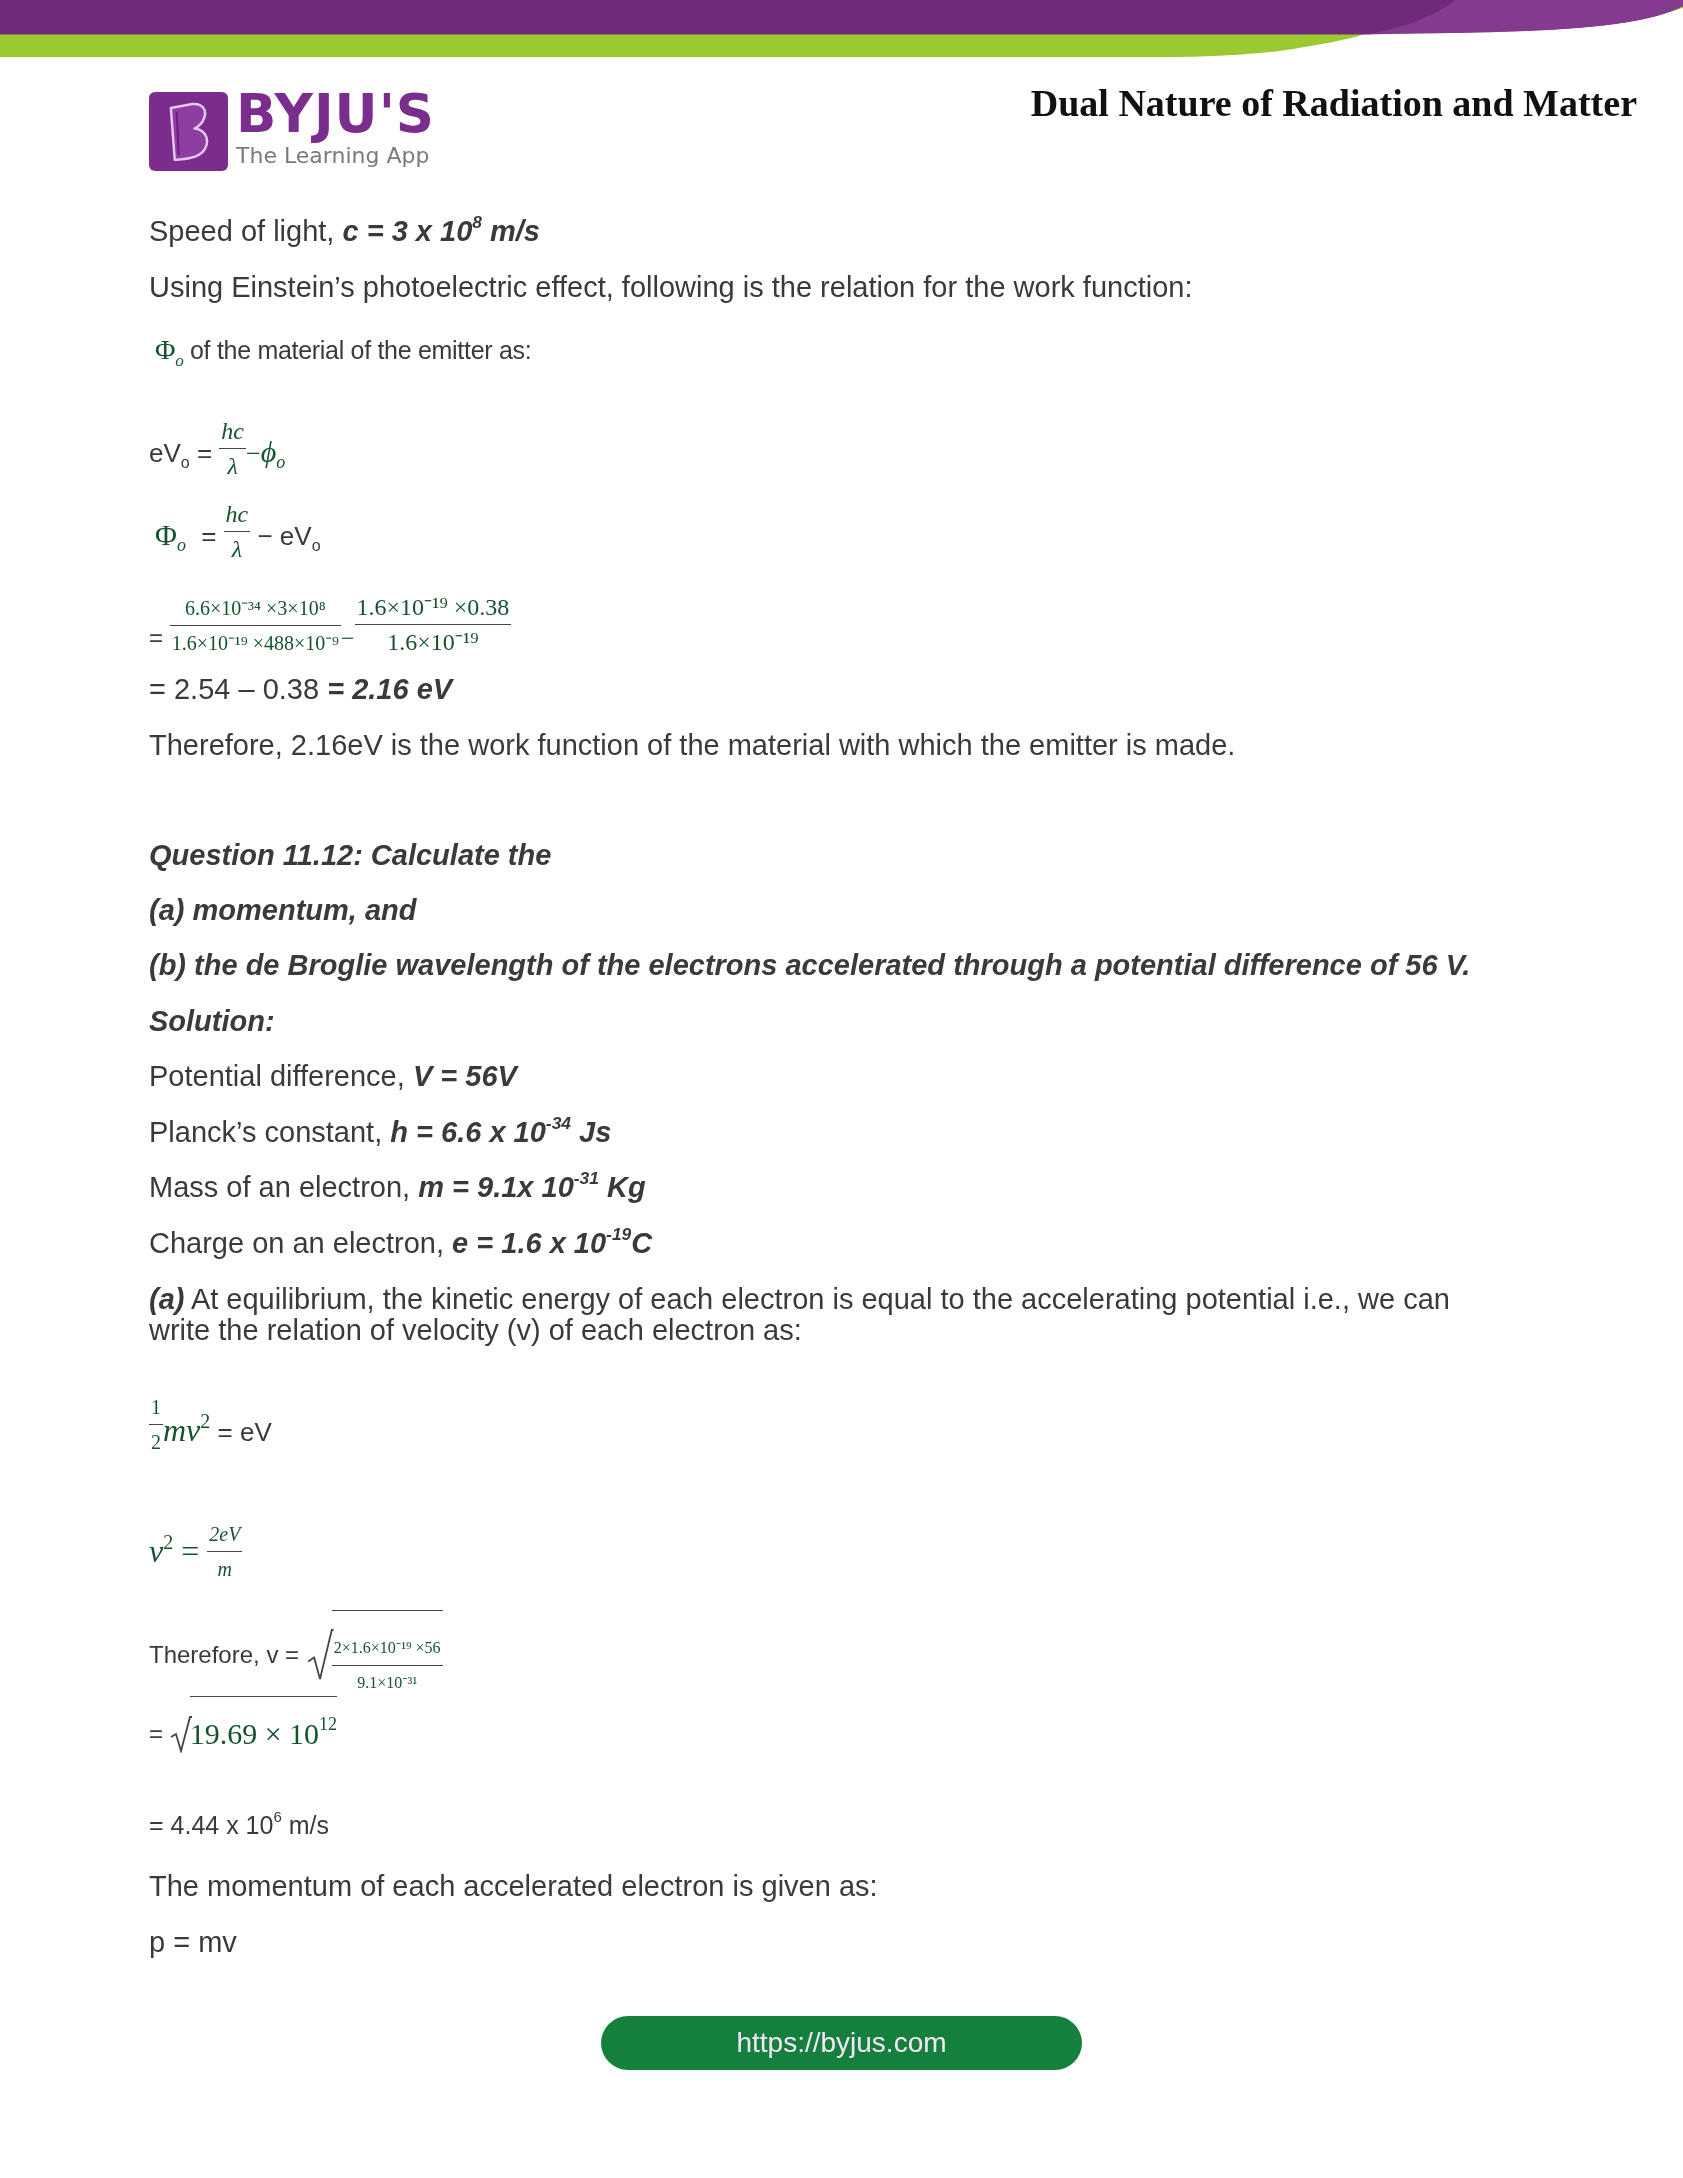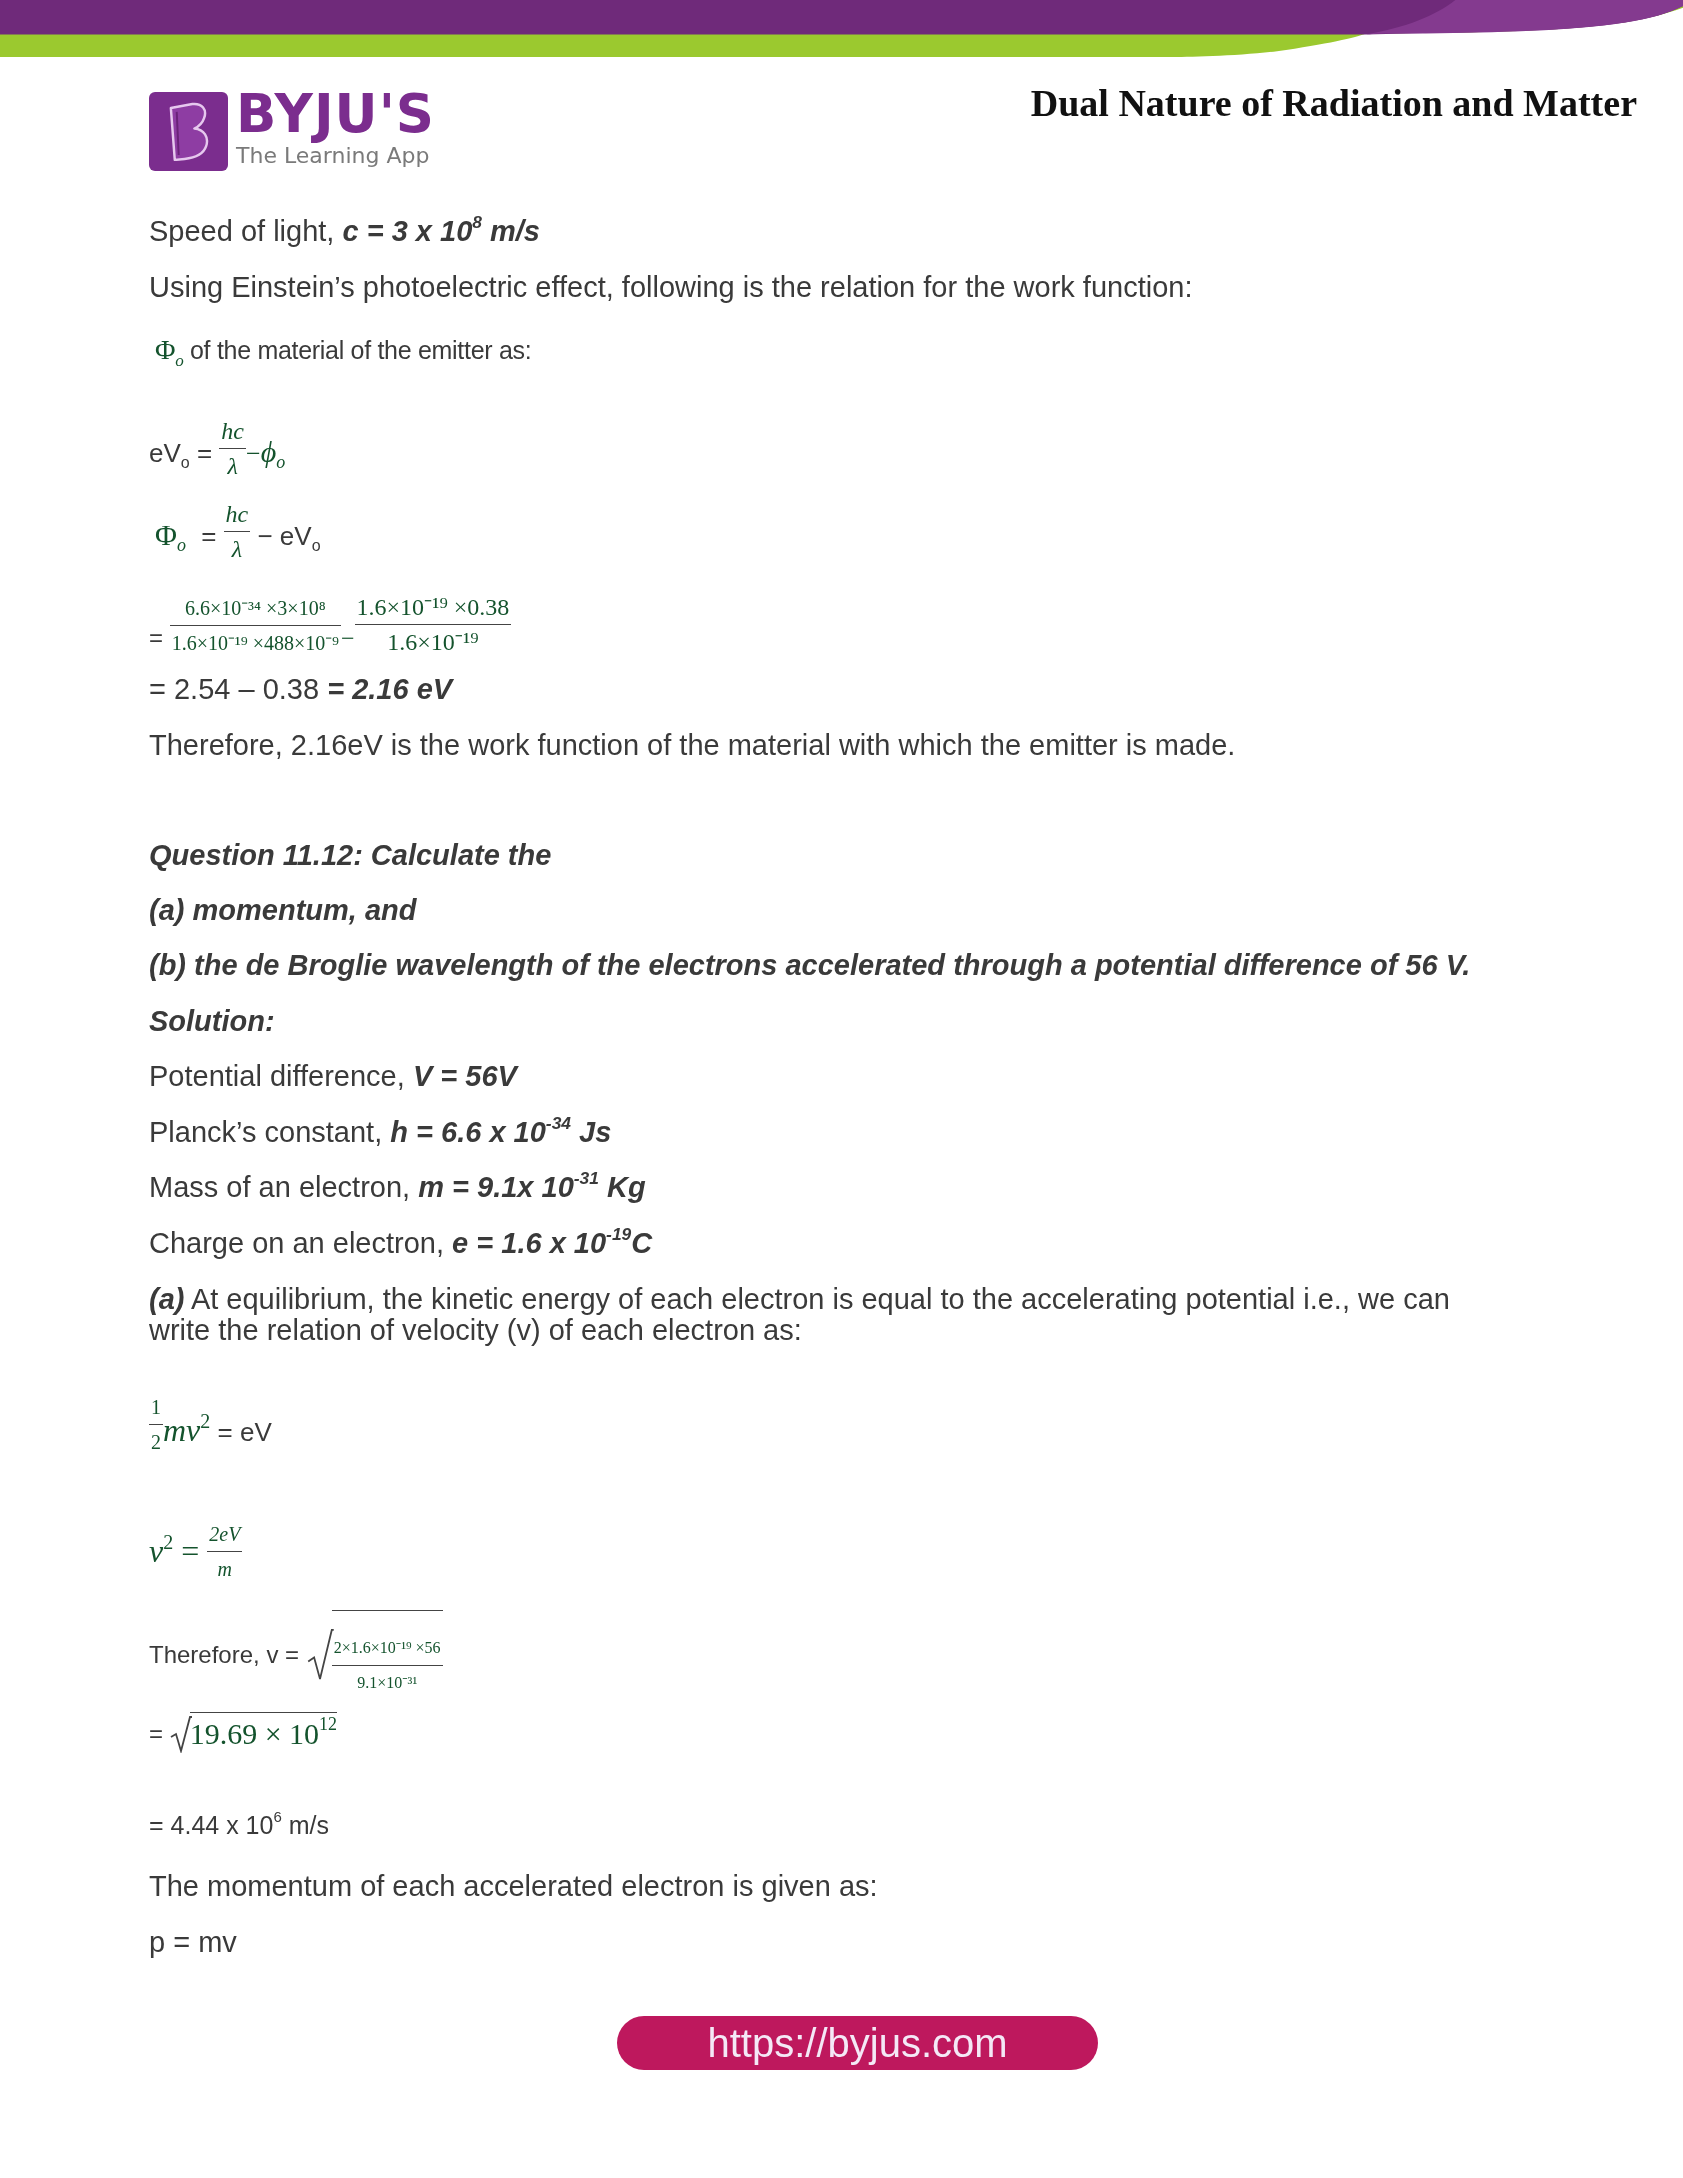--- a/index.html
+++ b/index.html
@@ -13,21 +13,21 @@
   .title { position:absolute; right:46px; top:81px; text-align:right; font-family:"Liberation Serif", serif; font-weight:bold; font-size:38px; line-height:45px; color:#111; }
   .line { position:absolute; left:149px; font-size:29px; line-height:34px; white-space:nowrap; color:#3a3a3a; }
   .b { font-weight:bold;font-style:italic; }
   sup { font-size:0.6em; position:relative; top:-0.15em; vertical-align:super; line-height:0; }
   .math { font-family:"Liberation Serif", serif; color:#14532d; }
   .mi { font-style:italic; }
   .frac { display:inline-block; vertical-align:middle; text-align:center; }
   .frac > span { display:block; padding:0 2px; }
   .frac .num { border-bottom:1.6px solid #444; }
   .sqrt { display:inline-block; position:relative; vertical-align:middle; }
-  .footer { position:absolute; left:617px; top:2016px; width:481px; height:54px; background:#be185d; border-radius:28px; display:flex; align-items:center; justify-content:center; color:#f4e8f6; font-size:40px; font-family:"Liberation Sans", sans-serif; }
+  .footer { position:absolute; left:601px; top:2016px; width:481px; height:54px; background:#15803d; border-radius:28px; display:flex; align-items:center; justify-content:center; color:#f4e8f6; font-size:28px; font-family:"Liberation Sans", sans-serif; }
 </style>
 </head>
 <body>
 
 <svg class="topbar" viewBox="0 0 1700 60" preserveAspectRatio="none">
   <path d="M0 0 H1700 V8 C1640 30 1560 33 1380 34 C1370 38 1340 45 1290 52 C1250 57 1200 58 1180 58 H0 Z" fill="#9bc92f"></path>
   <path d="M0 0 H1700 V6 C1660 26 1590 32 1420 34 L1380 35 H0 Z" fill="#6f2a7a"></path>
   <path d="M1470 0 H1700 V6 C1660 26 1590 32 1440 34 C1400 34 1390 34 1380 35 C1420 28 1450 16 1470 0 Z" fill="#843a8f"></path>
 </svg>
 
@@ -116,21 +116,21 @@
         <path d="M2 34 L8 30 L14 52 L26 2 L28 2" fill="none" stroke="#444" stroke-width="1.8"></path>
       </svg><span class="frac math" style="font-size:16px; border-top:1.8px solid #444; vertical-align:middle; margin-left:-2px; padding-top:20px;"><span class="num">2×1.6×10⁻¹⁹ ×56</span><span>9.1×10⁻³¹</span></span>
   </span>
 </div>
 
 <div class="line" style="top:1715px; font-size:24px;">
   <span style="vertical-align:middle;">= </span>
   <span class="sqrt">
     <svg width="22" height="38" style="vertical-align:middle;" viewBox="0 0 22 38">
         <path d="M1 22 L6 19 L11 36 L20 2 L22 2" fill="none" stroke="#444" stroke-width="1.8"></path>
-      </svg><span class="math" style="font-size:30px; border-top:1.8px solid #444; vertical-align:middle; margin-left:-2px; padding-top:4px;"><span>19.69 × 10</span><sup style="font-size:18px;">12</sup></span>
+      </svg><span class="math" style="font-size:30px; border-top:1.8px solid #444; vertical-align:middle; margin-left:-2px; padding-top:20px;"><span>19.69 × 10</span><sup style="font-size:18px;">12</sup></span>
   </span>
 </div>
 
 <div class="line" style="top:1808px; font-size:25px;">
   <span>= 4.44 x 10</span><sup>6</sup><span> m/s</span>
 </div>
 
 <div class="line" style="top:1869px;">The momentum of each accelerated electron is given as:</div>
 <div class="line" style="top:1925px;">p = mv</div>
 

